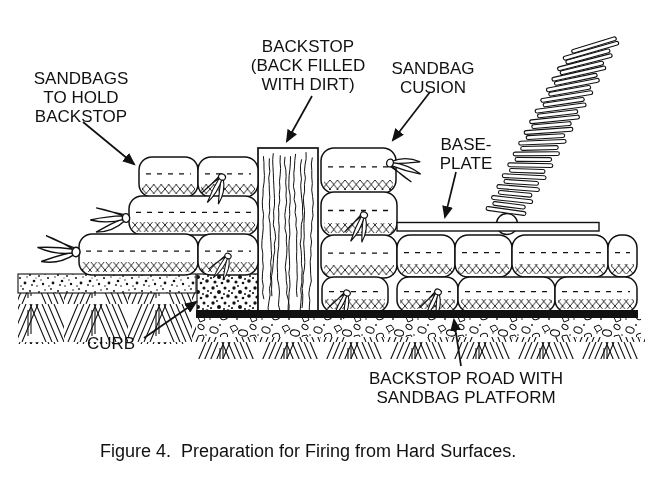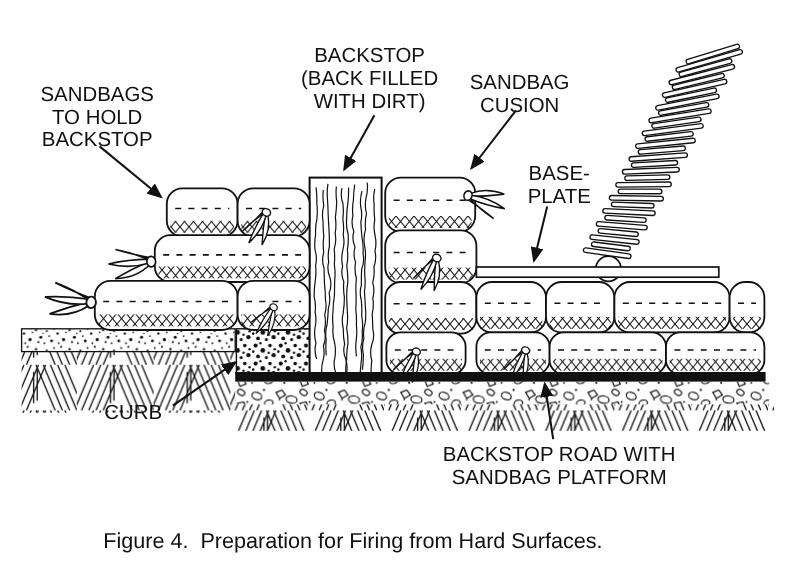--- a/index.html
+++ b/index.html
@@ -1,20 +1,20 @@
 <!DOCTYPE html>
 <html><head>
 <meta charset="utf-8">
 <style>
   html,body{margin:0;padding:0;background:#fff;}
   body{width:659px;height:484px;position:relative;overflow:hidden;
        font-family:"Liberation Sans", sans-serif;}
   #stage{position:absolute;left:0;top:0;width:659px;height:484px;}
   svg text{font-family:"Liberation Sans", sans-serif;font-size:17px;fill:#111;}
-  .caption{position:absolute;left:86px;top:441px;font-size:18px;color:#111;
+  .caption{position:absolute;left:100px;top:441px;font-size:18px;color:#111;
            white-space:pre;}
 </style>
 </head>
 <body>
 
 <div id="stage">
 <svg width="659" height="484" viewBox="0 0 659 484">
   <defs>
     <marker id="ah" viewBox="0 0 12 10" markerWidth="13" markerHeight="11" refX="10" refY="5" orient="auto" markerUnits="userSpaceOnUse">
       <path d="M0,0 L12,5 L0,10 Z" fill="#111"></path>

